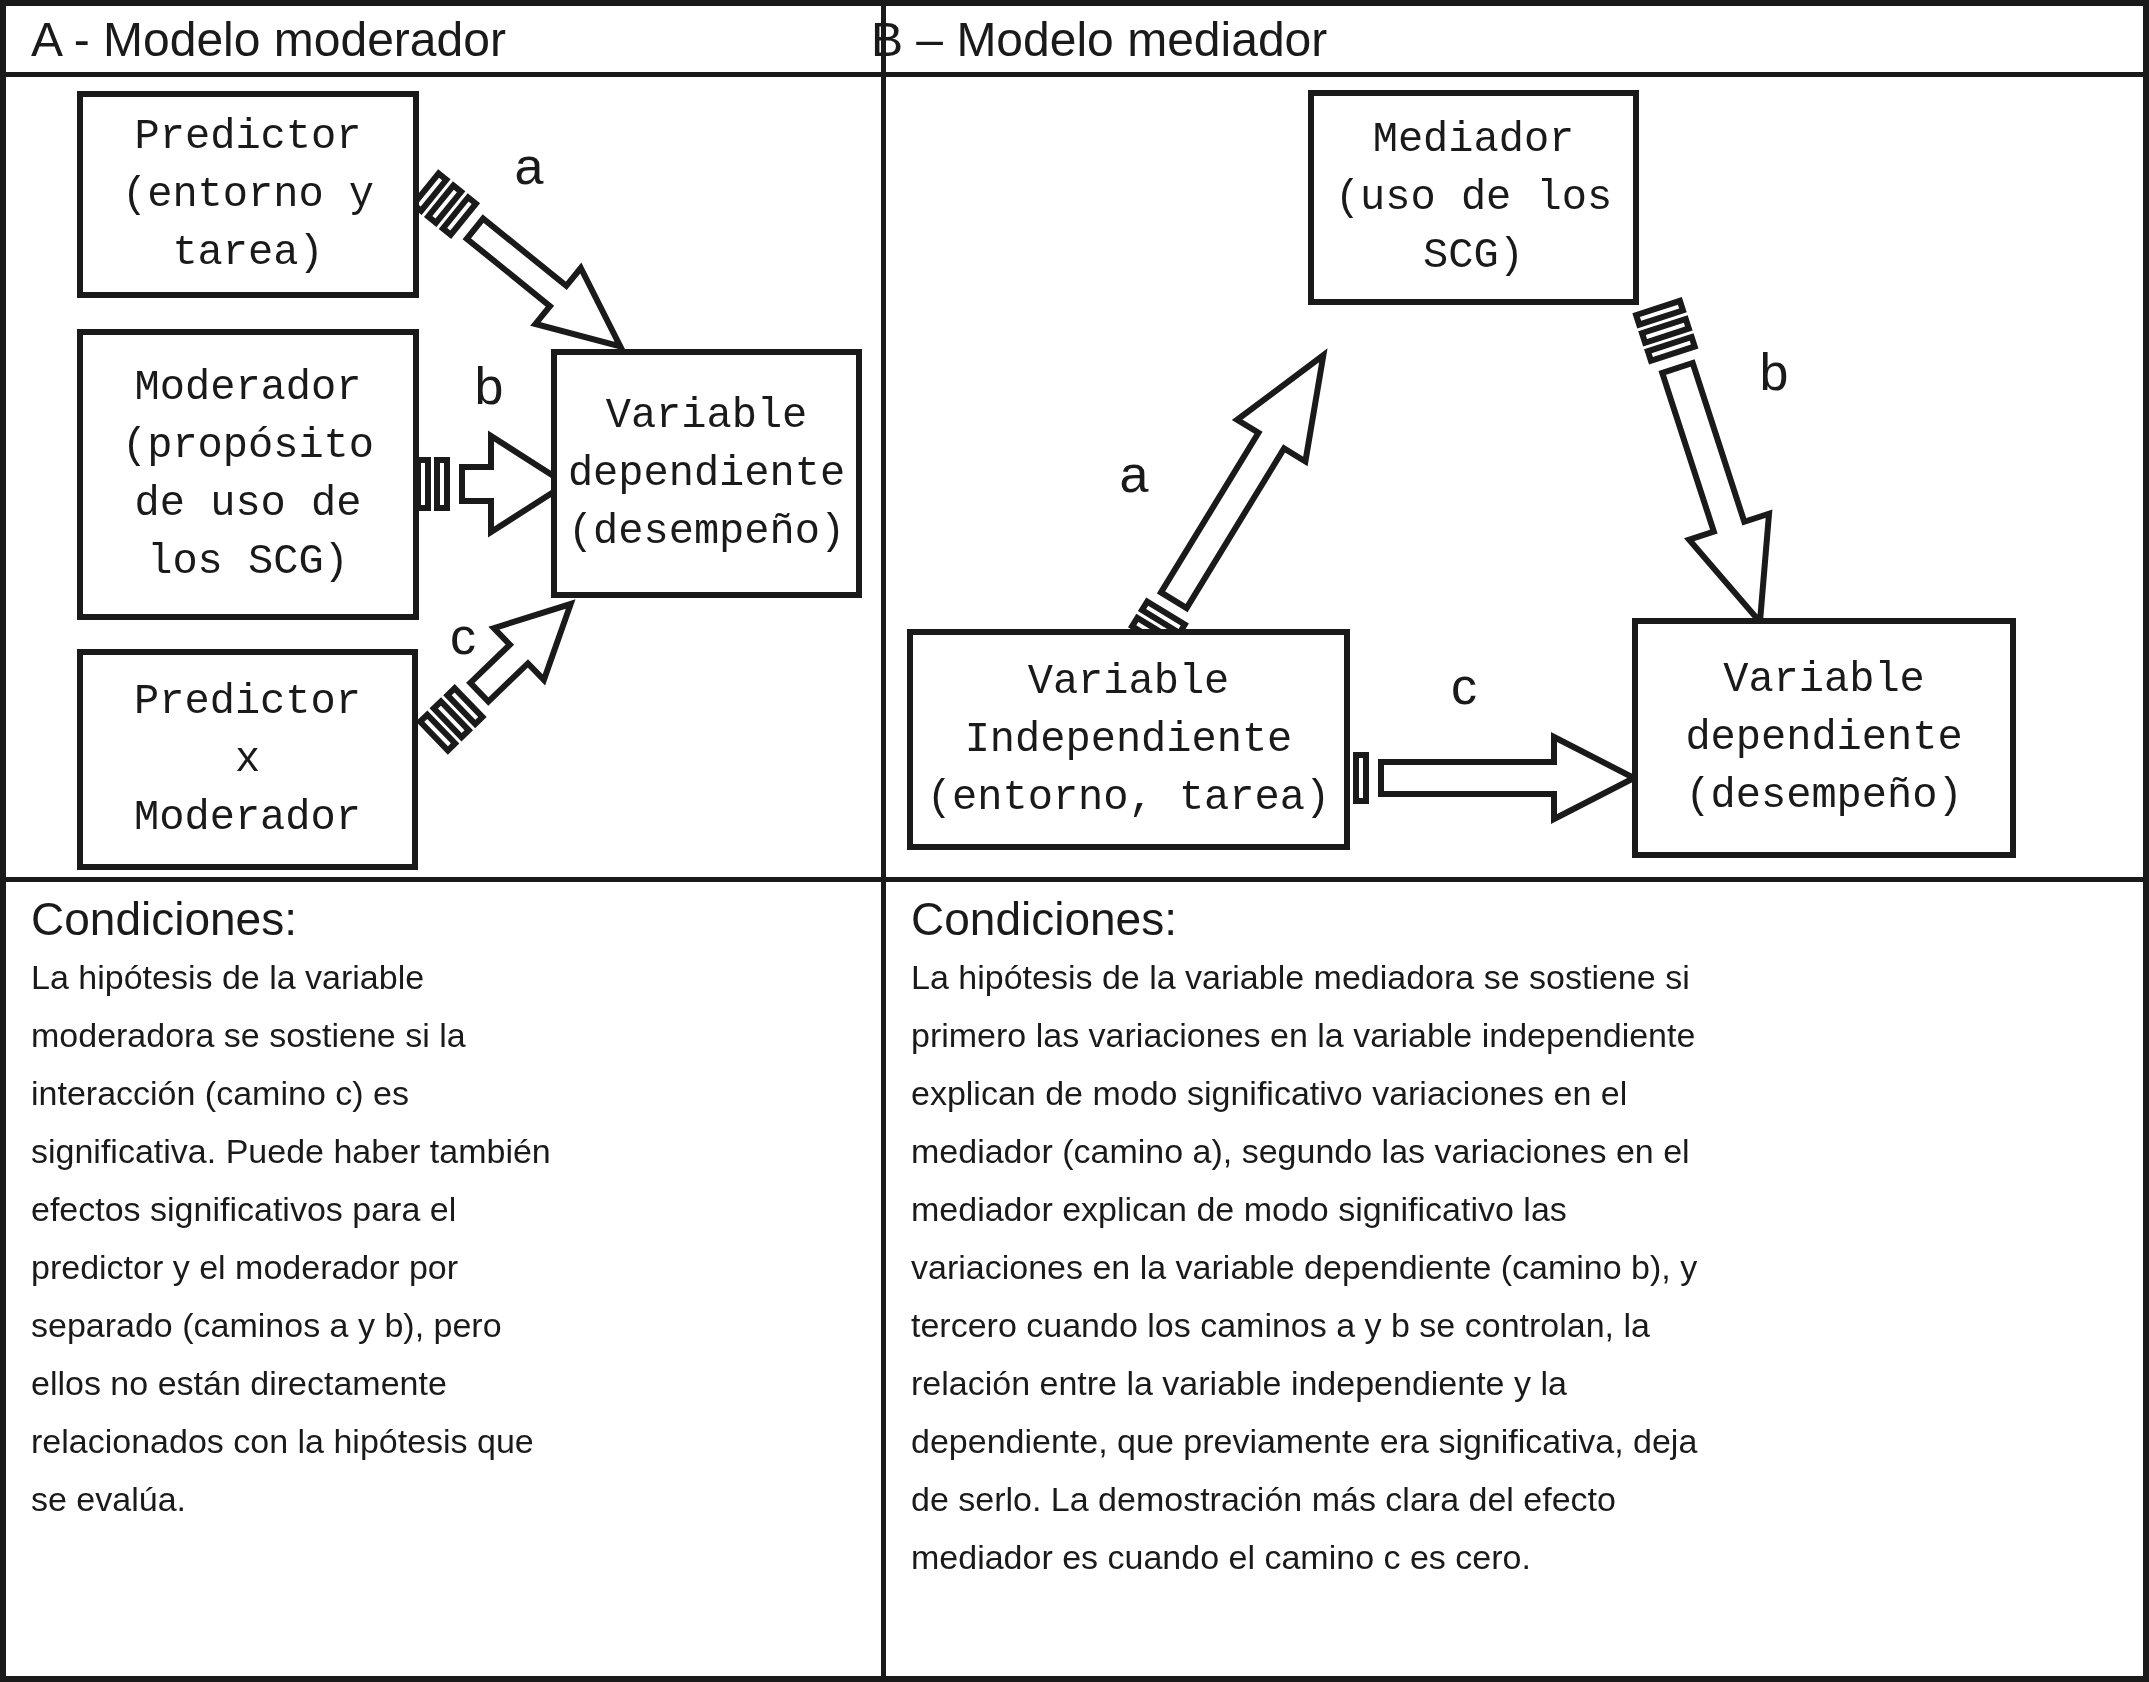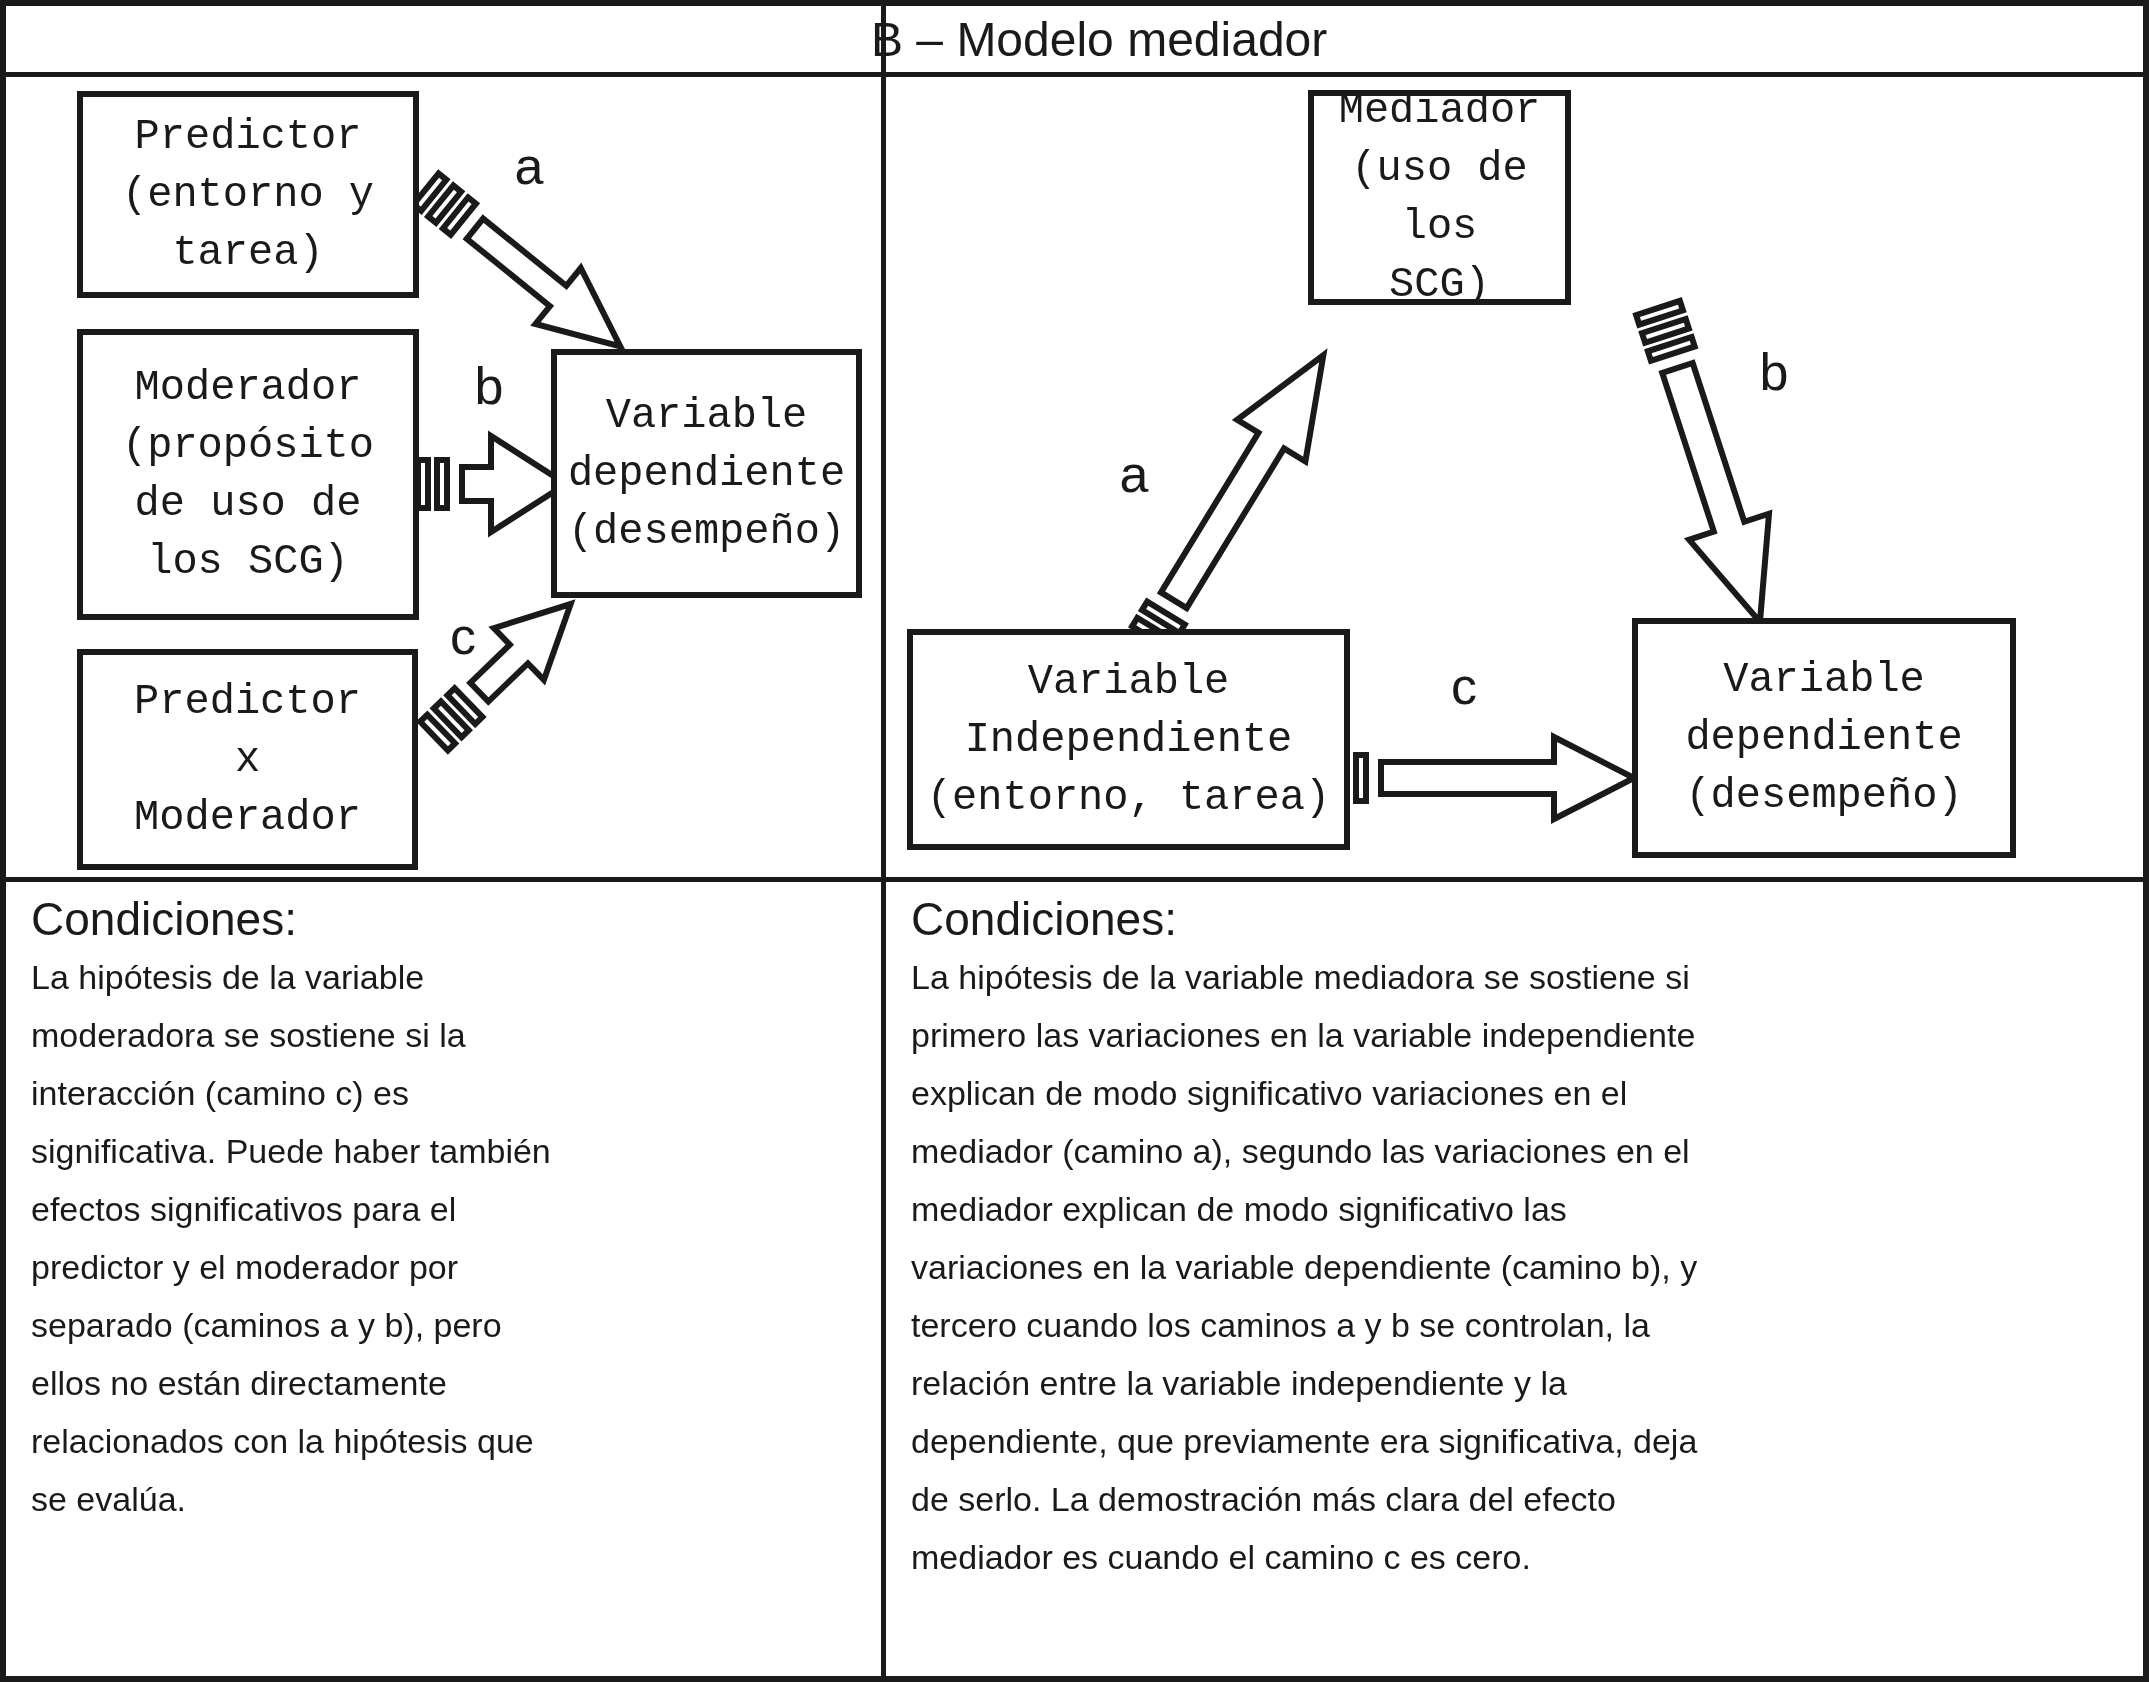--- a/index.html
+++ b/index.html
@@ -33,21 +33,21 @@
     border:6px solid #1a1a1a;background:#ffffff;
     display:flex;align-items:center;justify-content:center;
     text-align:center;font-size:42px;line-height:58px;
     white-space:pre-line;
     font-family:Liberation Mono, monospace;
   }
   #box-predictor   {left:71px;  top:85px;  width:342px; height:207px;}
   #box-moderador   {left:71px;  top:323px; width:342px; height:291px;}
   #box-interaccion {left:71px;  top:643px; width:341px; height:221px;}
   #box-dependiente-a{left:545px;top:343px; width:311px; height:249px;}
-  #box-mediador    {left:1302px;top:84px;  width:263px; height:215px;}
+  #box-mediador    {left:1302px;top:84px;  width:331px; height:215px;}
   #box-independiente{left:901px;top:623px; width:443px; height:221px;}
   #box-dependiente-b{left:1626px;top:612px;width:384px; height:240px;}
 
   .path-label{
     position:absolute;z-index:3;
     font-size:52px;line-height:52px;
     transform:translate(-50%,-50%);
   }
   #label-a-a{left:523px; top:160px;}
   #label-a-b{left:483px; top:380px;}
@@ -73,20 +73,21 @@
 </style>
 </head>
 <body>
 
 <div id="figure">
 
   <div class="divider" id="divider-vertical"></div>
   <div class="divider" id="divider-header"></div>
   <div class="divider" id="divider-conditions"></div>
 
+  <div class="panel-title" id="title-a">A - Modelo moderador</div>
   <div class="panel-title" id="title-b">B – Modelo mediador</div>
 
   <svg id="arrows-svg" width="2149" height="1682" viewBox="0 0 2149 1682">
       <g transform="translate(420 183) rotate(39)">
         <rect x="0" y="-20" width="10" height="40" fill="#ffffff" stroke="#1a1a1a" stroke-width="6"></rect>
         <rect x="19" y="-20" width="10" height="40" fill="#ffffff" stroke="#1a1a1a" stroke-width="6"></rect>
         <rect x="38" y="-20" width="10" height="40" fill="#ffffff" stroke="#1a1a1a" stroke-width="6"></rect>
         <path d="M 63 -13 L 170 -13 L 170 -36 L 250 0 L 170 36 L 170 13 L 63 13 Z" fill="#ffffff" stroke="#1a1a1a" stroke-width="6" stroke-linejoin="miter"></path>
       </g>
       <g transform="translate(412 478) rotate(0)">

